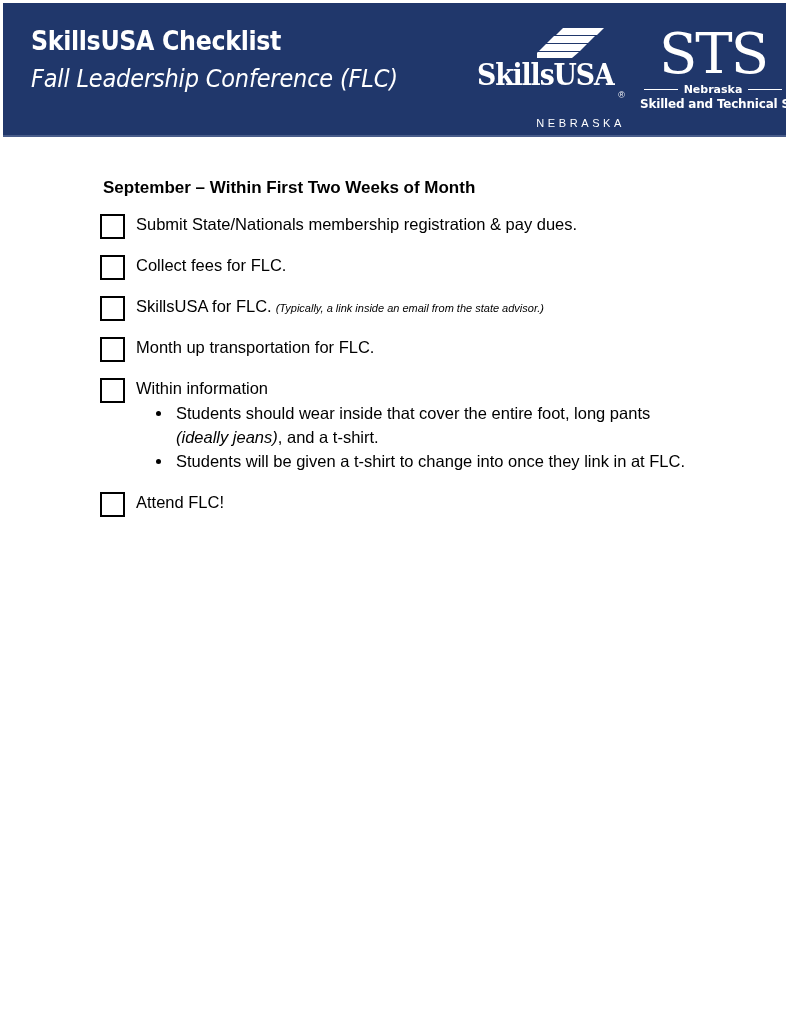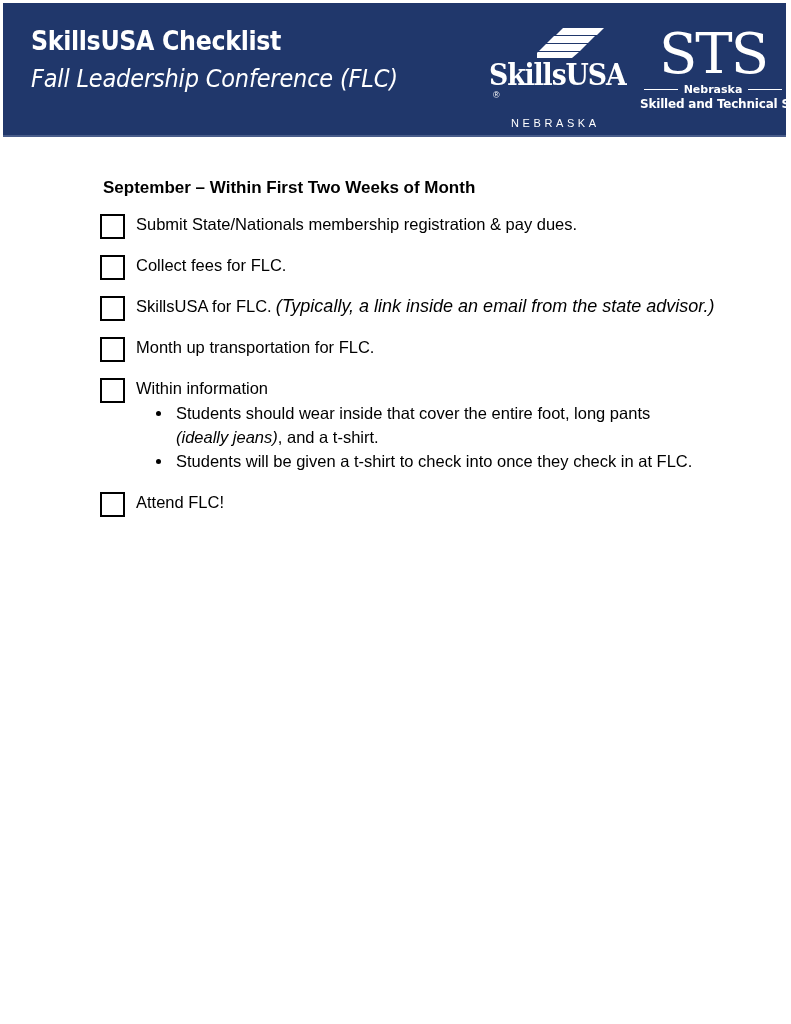--- a/index.html
+++ b/index.html
@@ -86,24 +86,24 @@
   }
   .su-mark {
     position: absolute;
     left: 60px;
     top: 0px;
     width: 68px;
     height: 32px;
   }
   .su-wordmark {
     position: absolute;
-    left: 12px;
+    left: 0px;
     top: 33px;
     width: 148px;
-    text-align: left;
+    text-align: right;
   }
   .su-word {
     font-family: "DejaVu Serif", serif;
     font-weight: bold;
     font-size: 29px;
     line-height: 30px;
     letter-spacing: -1.2px;
     transform: scaleX(0.92);
     transform-origin: left center;
     display: inline-block;
@@ -212,21 +212,21 @@
   .check-label {
     display: block;
     margin-left: 51px;
     font-family: "Liberation Sans", sans-serif;
     font-size: 16.5px;
     line-height: 22px;
     white-space: nowrap;
   }
   .note-italic {
     font-style: italic;
-    font-size: 18px;
+    font-size: 11px;
     margin-left: 4px;
   }
   .sub-list {
     list-style: none;
     margin: 2px 0 0 0;
     padding: 0;
   }
   .sub-item {
     position: relative;
     margin-left: 69px;
@@ -306,21 +306,21 @@
         </li>
         <li class="check-row">
           <span class="checkbox"></span>
           <span class="check-label"><span>Month up transportation for FLC.</span></span>
         </li>
         <li class="check-row">
           <span class="checkbox"></span>
           <span class="check-label"><span>Within information</span></span>
           <ul class="sub-list">
             <li class="sub-item"><span class="sub-bullet"></span><span>Students should wear inside that cover the entire foot, long pants </span><em>(ideally jeans)</em><span>, and a t-shirt.</span></li>
-            <li class="sub-item"><span class="sub-bullet"></span><span>Students will be given a t-shirt to check into once they check in at FLC.</span></li>
+            <li class="sub-item"><span class="sub-bullet"></span><span>Students will be given a t-shirt to change into once they link in at FLC.</span></li>
           </ul>
         </li>
         <li class="check-row row-gap-lg">
           <span class="checkbox"></span>
           <span class="check-label"><span>Attend FLC!</span></span>
         </li>
       </ul>
   </div>
 
 </div>

